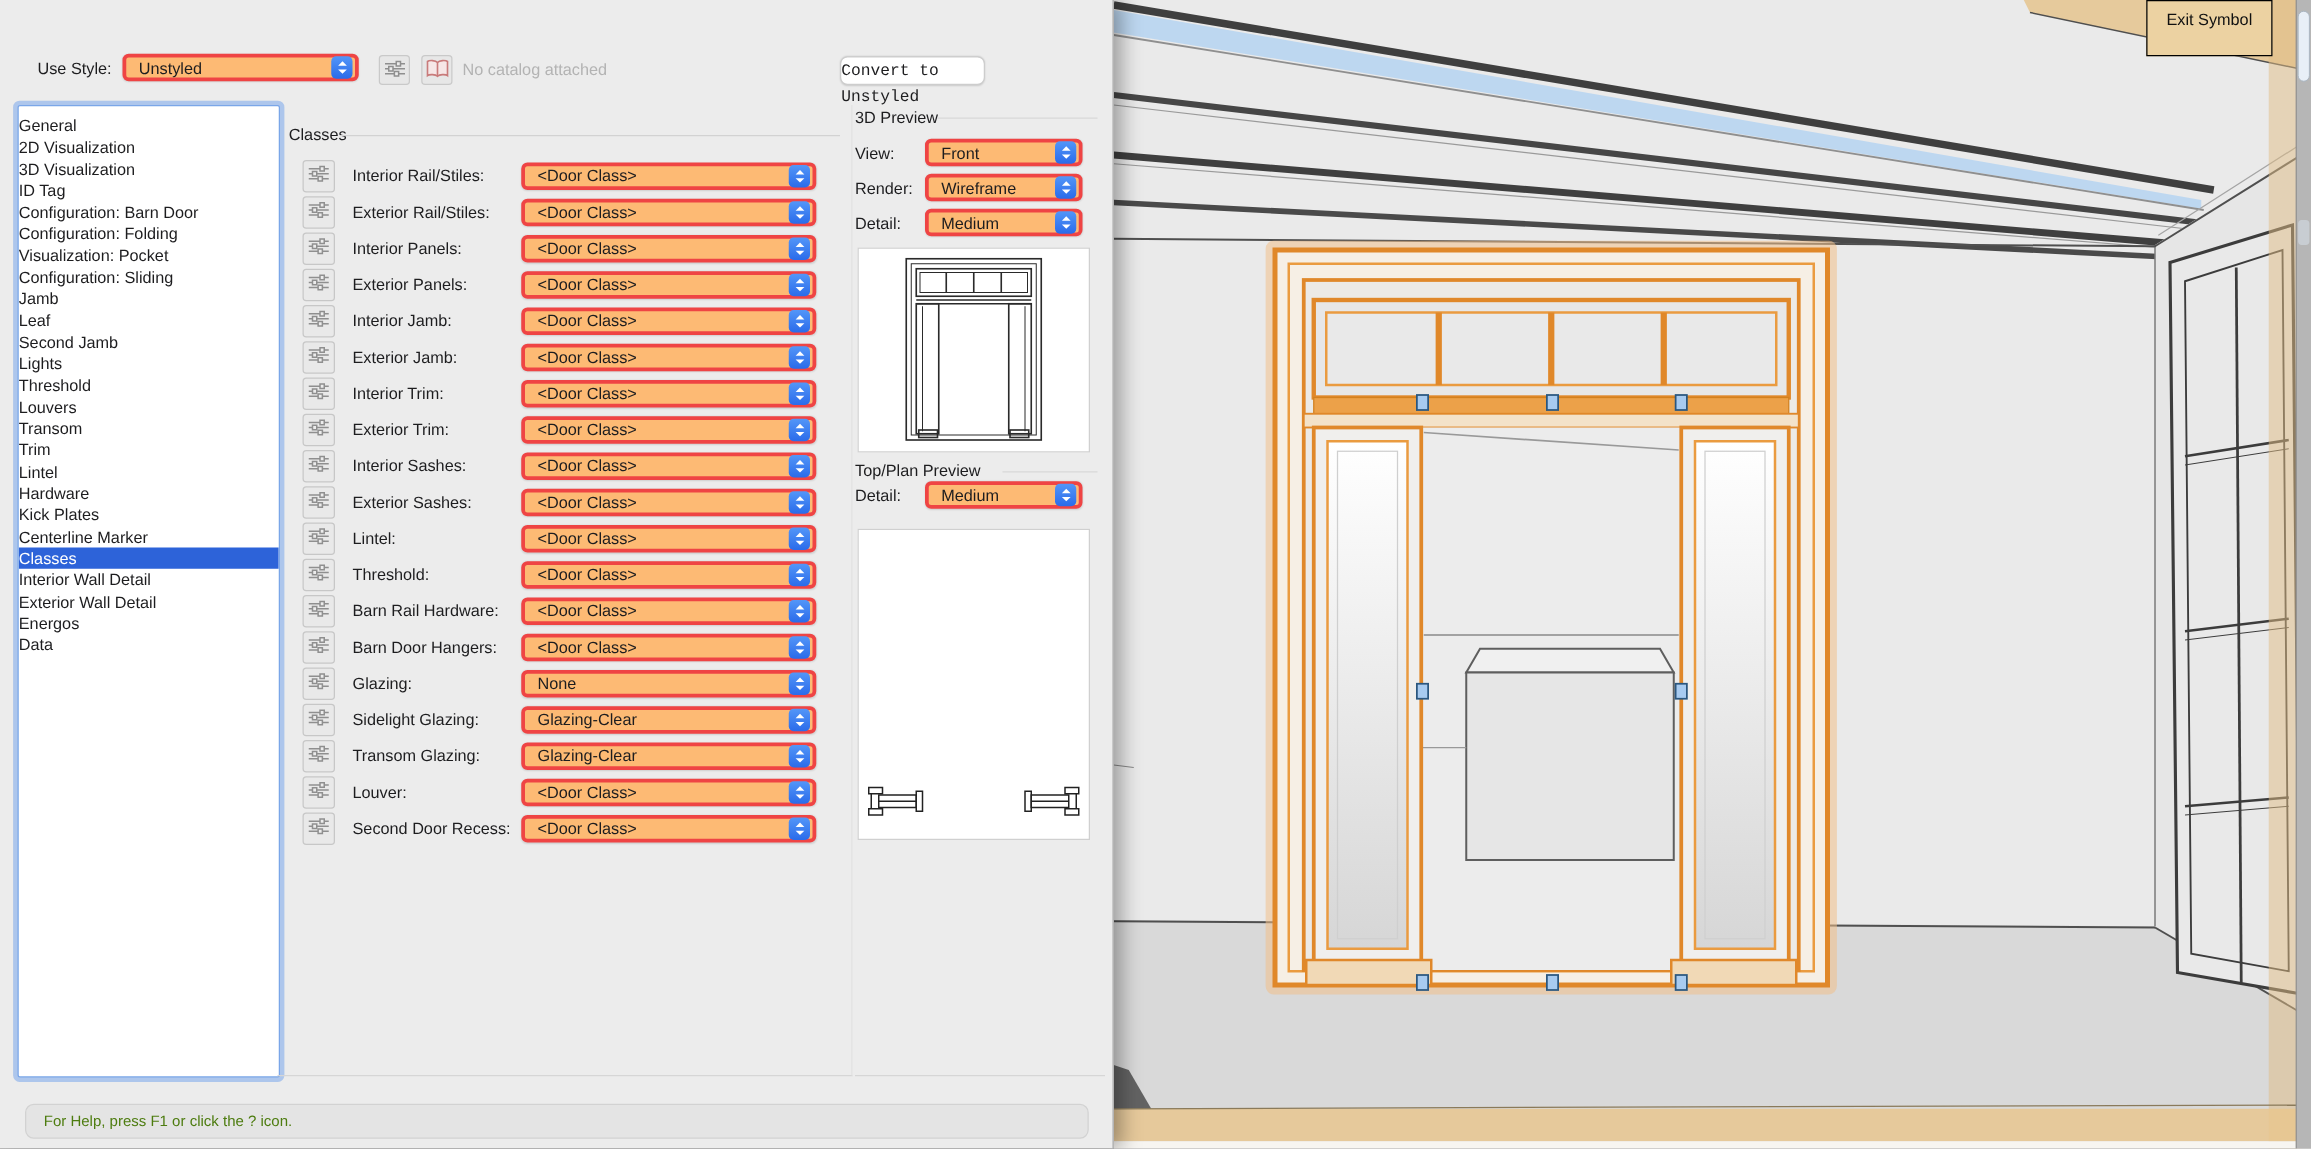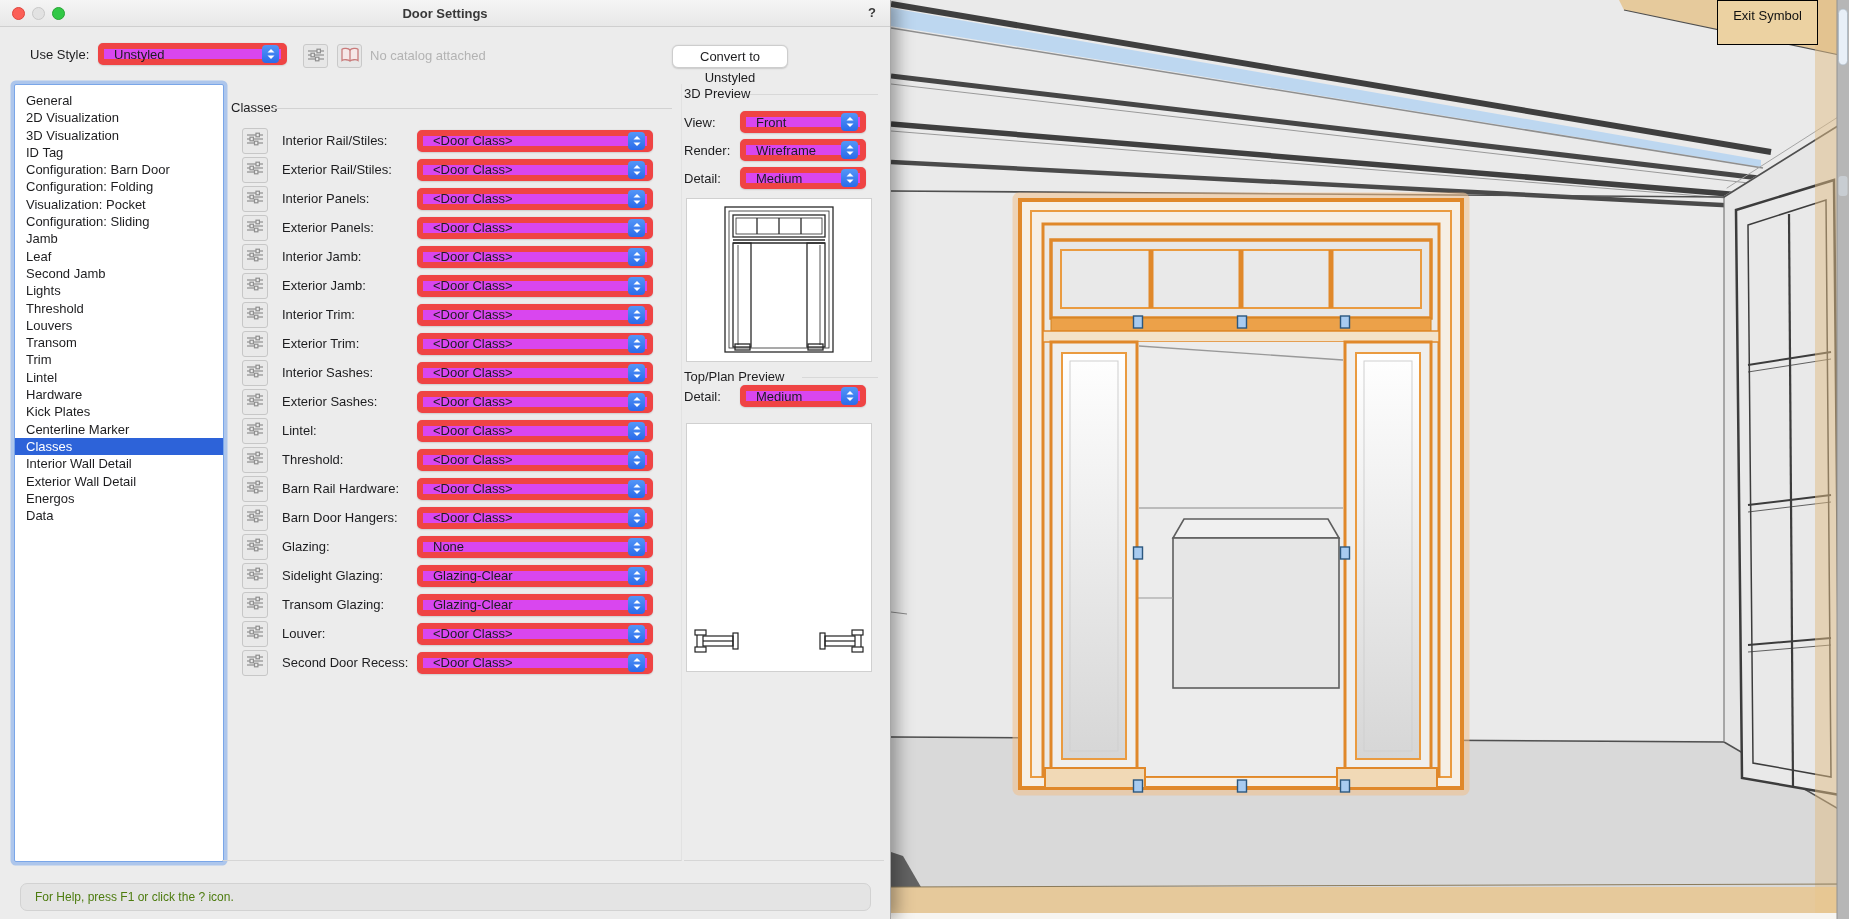--- a/index.html
+++ b/index.html
@@ -23,40 +23,40 @@
   .tl.red{left:12px;background:#fb5f57;border:1px solid #e0443c;}
   .tl.mid{left:32px;background:#e2e2e2;border:1px solid #c8c8c8;}
   .tl.grn{left:52px;background:#31c846;border:1px solid #27a534;}
   .win-title{position:absolute;left:0;right:0;top:6px;text-align:center;font-weight:bold;color:#383838;}
   .win-help{position:absolute;right:14px;top:5px;font-weight:bold;color:#3a3a3a;cursor:pointer;}
 
   .label{color:#1d1d1f;}
   .dim{color:#b3b3b3;}
 
   
-  .dropdown{position:absolute;display:flex;align-items:center;background:#d946ef;
-            border:6px solid #ef4444;border-radius:5px;height:22px;box-sizing:border-box;
+  .dropdown{position:absolute;display:flex;align-items:center;background:#fdba74;
+            border:3px solid #ef4444;border-radius:5px;height:22px;box-sizing:border-box;
             box-shadow:0 .5px 1.5px rgba(0,0,0,.12);cursor:pointer;}
   .dropdown .val{flex:1;padding-left:10px;white-space:nowrap;overflow:hidden;}
   .stepper{width:17px;height:18px;margin-right:2px;border-radius:4px;flex:0 0 17px;
            background:linear-gradient(var(--accent-blue-l),var(--accent-blue));
            display:flex;align-items:center;justify-content:center;}
 
   .icon-btn{position:absolute;width:25px;height:24px;background:#e7e7e7;border:1px solid #c9c9c9;
             border-radius:3px;box-sizing:border-box;display:flex;align-items:center;justify-content:center;cursor:pointer;}
 
   .convert-btn{position:absolute;left:672px;top:45px;width:116px;height:23px;background:#fff;
-               border:1px solid #cdcdcd;border-radius:6px;box-sizing:border-box;text-align:center;
-               line-height:21px;box-shadow:0 .5px 1.5px rgba(0,0,0,.15);cursor:pointer;}
+               border:1px solid #cdcdcd;border-radius:6px;box-sizing:border-box;text-align:left;
+               line-height:21px;box-shadow:0 .5px 1.5px rgba(0,0,0,.15);cursor:pointer;font-family:Liberation Mono, monospace;}
 
   
   .sidebar{position:absolute;left:14px;top:84px;width:210px;height:778px;background:#fff;
            border:1px solid #7aa6e8;border-radius:2px;box-sizing:border-box;
            box-shadow:0 0 0 3.5px rgba(110,160,235,.5);padding-top:7px;overflow:hidden;}
-  .sb-item{height:17.3px;line-height:17.3px;padding-left:11px;white-space:nowrap;cursor:pointer;}
+  .sb-item{height:17.3px;line-height:17.3px;white-space:nowrap;cursor:pointer;}
   .sb-item.selected{background:var(--selection-blue);color:#fff;}
 
   
   .classes-panel{position:absolute;left:222px;top:84px;width:460px;height:777px;
                  border-bottom:1px solid #d6d6d6;border-right:1px solid #e2e2e2;box-sizing:border-box;}
   .cp-header{position:absolute;left:9px;top:16px;}
   .cp-line{position:absolute;left:50px;top:24px;width:400px;height:1px;background:#d2d2d2;}
   .class-rows{position:absolute;left:0;top:42px;width:460px;}
   .class-row{display:flex;align-items:center;height:29px;}
   .class-row .row-icon{width:26px;height:26px;margin-left:20px;flex:0 0 26px;background:#e9e9e9;
@@ -200,27 +200,20 @@
       <line x1="946" y1="0" x2="946" y2="919" stroke="#909090" stroke-width="1"></line>
       <rect x="947.5" y="9" width="9" height="56" rx="4.5" fill="#e8eff7" stroke="#aab6c2" stroke-width="0.8"></rect>
       <rect x="947.5" y="176" width="9" height="20" rx="3" fill="#cdd3d9" opacity="0.8"></rect>
     </g>
   </svg>
 
   <div class="exit-btn">Exit Symbol</div>
 
   <div class="dialog">
 
-    <div class="titlebar">
-      <span class="tl red"></span>
-      <span class="tl mid"></span>
-      <span class="tl grn"></span>
-      <div class="win-title">Door Settings</div>
-      <div class="win-help">?</div>
-    </div>
 
     <div>
       <span class="label" style="position:absolute;left:30px;top:47px;">Use Style:</span>
       <div class="dropdown" style="left:98px;top:43px;width:189px;">
         <span class="val">Unstyled</span>
         <span class="stepper">
             <svg width="12" height="14" viewBox="0 0 12 14">
               <path d="M2.5 5.5 L6 2 L9.5 5.5 Z" fill="#fff"></path>
               <path d="M2.5 8.5 L6 12 L9.5 8.5 Z" fill="#fff"></path>
             </svg>

